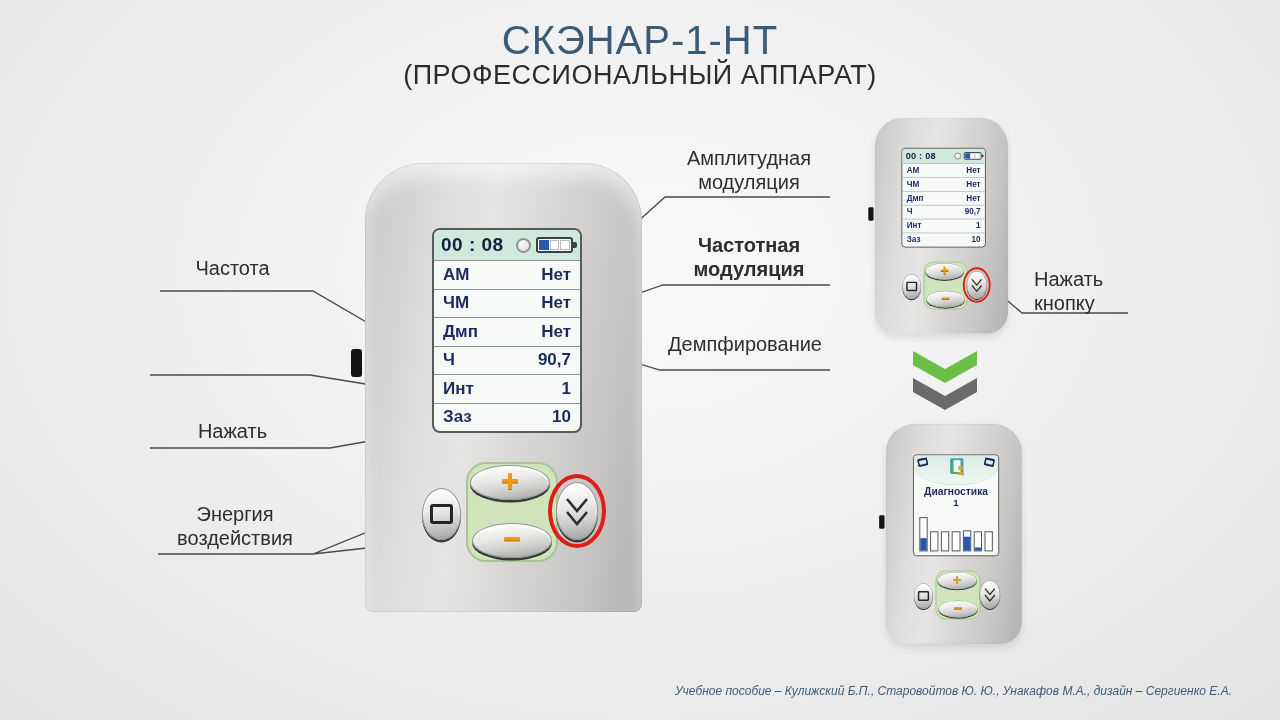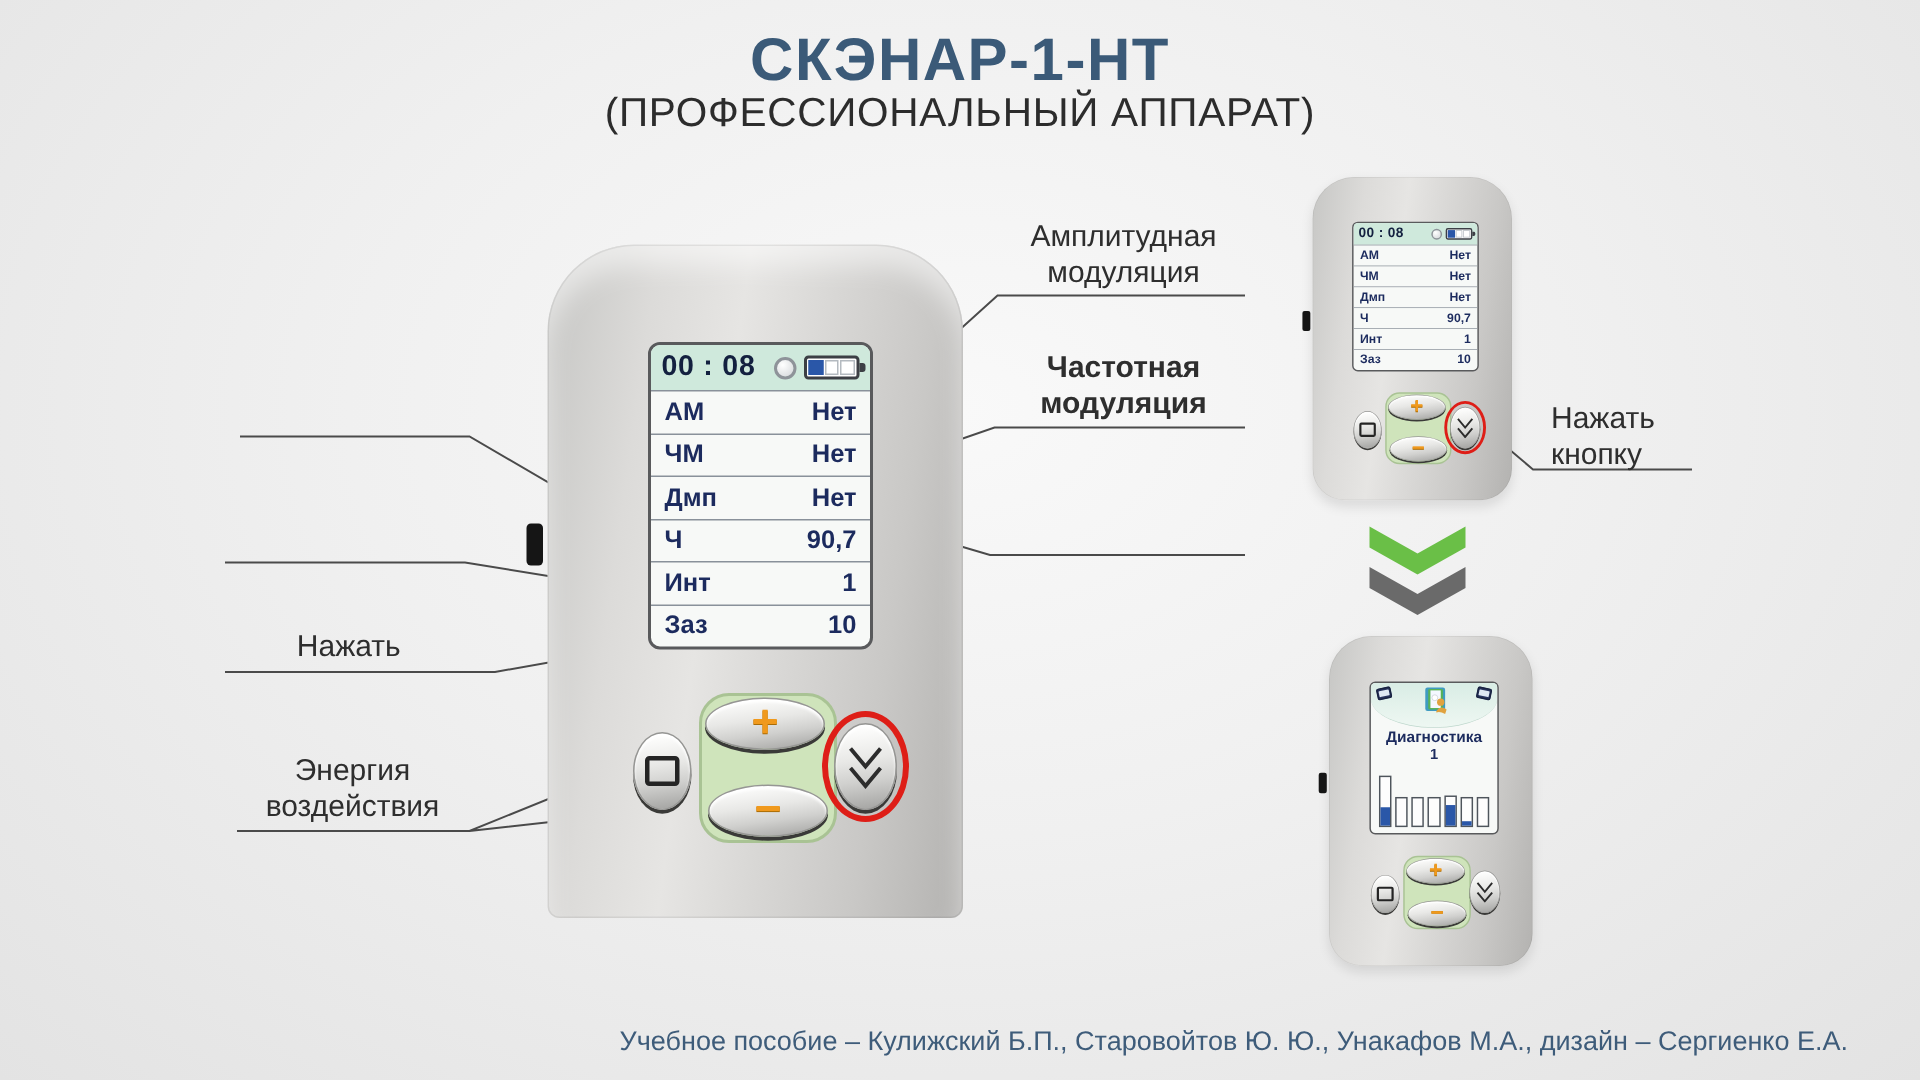--- a/index.html
+++ b/index.html
@@ -4,21 +4,21 @@
 <style>
   html,body{margin:0;padding:0;}
   .stage{
     position:relative;width:1280px;height:720px;overflow:hidden;
     background:radial-gradient(ellipse at 50% 38%, #f9f9f9 0%, #f0f0f0 45%, #e3e3e3 100%);
     font-family:"Liberation Sans", sans-serif;
   }
   .abs{position:absolute;}
   
   .title{position:absolute;top:18px;left:0;width:100%;text-align:center;
-    font-size:40px;font-weight:bold;letter-spacing:1px;color:#3b5a78;}
+    font-size:40px;font-weight:normal;letter-spacing:1px;color:#3b5a78;}
   .subtitle{position:absolute;top:60px;left:0;width:100%;text-align:center;
     font-size:27px;font-weight:normal;letter-spacing:.5px;color:#2c2c2c;}
   
   .callout{position:absolute;font-size:20px;color:#2e2e2e;text-align:center;line-height:1.18;}
   
   svg.leaders{position:absolute;left:0;top:0;pointer-events:none;}
   
   .device{position:absolute;width:277px;height:449px;}
   .scale-s1{left:875px;top:118px;transform:scale(0.48);transform-origin:top left;}
   .scale-s2{left:886px;top:424px;transform:scale(0.49);transform-origin:top left;}
@@ -69,21 +69,21 @@
   .sq{width:17px;height:14px;border:3px solid #242424;border-radius:3px;}
   .green-panel{position:absolute;left:101px;top:299px;width:92px;height:100px;background:#cfe4bb;
     border:2px solid #a9c394;border-radius:20px;box-sizing:border-box;}
   .btn-plus{left:105px;top:302px;width:80px;height:35px;}
   .btn-minus{left:107px;top:360px;width:80px;height:35px;}
   .glyph{font-size:31px;font-weight:bold;color:#f0991c;line-height:1;margin-top:-5px;text-shadow:0 1px 0 #a96c07;}
   .red-ring{position:absolute;left:183px;top:311px;width:58px;height:74px;border:4px solid #de1e17;
     border-radius:50%;box-sizing:border-box;display:flex;align-items:center;justify-content:center;}
   .btn-chev{position:relative;width:42px;height:58px;}
   .btn-chev-plain{left:191px;top:319px;width:42px;height:58px;}
-  .credits{position:absolute;top:684px;left:0;width:1232px;text-align:right;font-size:18px;color:#3e5c7a;}
+  .credits{position:absolute;top:684px;left:0;width:1232px;text-align:right;font-size:12px;color:#3e5c7a;font-style:italic;}
 </style>
 </head>
 <body>
 
 <div class="stage">
 
   <svg class="leaders" width="1280" height="720">
     <g fill="none" stroke="#4a4a4a" stroke-width="1.3">
       <path d="M160 291 L313 291 L445 368"></path>
       <path d="M150 375 L310 375 L452 398"></path>
@@ -156,25 +156,27 @@
         <svg width="26" height="30" viewBox="0 0 26 30">
           <g fill="none" stroke="#2c2c2c" stroke-width="2.6" stroke-linejoin="miter">
             <path d="M3 3 L13 15 L23 3"></path>
               <path d="M3 16 L13 28 L23 16"></path>
           </g>
         </svg>
       </button>
     </div>
   </div>
 
+  <div class="callout" style="left:150px;top:257px;width:165px;">Частота</div>
   <div class="callout" style="left:150px;top:420px;width:165px;">Нажать</div>
   <div class="callout" style="left:150px;top:503px;width:170px;">Энергия воздействия</div>
 
   <div class="callout" style="left:660px;top:147px;width:178px;">Амплитудная модуляция</div>
   <div class="callout" style="left:660px;top:234px;width:178px;font-weight:bold;">Частотная модуляция</div>
+  <div class="callout" style="left:645px;top:333px;width:200px;">Демпфирование</div>
   <div class="callout" style="left:1034px;top:268px;width:115px;text-align:left;">Нажать кнопку</div>
 
   <div class="device scale-s1">
     <div class="dev-body rounded"></div>
     <div class="side-btn"></div>
     <div class="screen wide">
       <div class="screen-header">
         <span class="time">00 : 08</span>
         <span class="indicator-circle"></span>
         <span class="battery">

